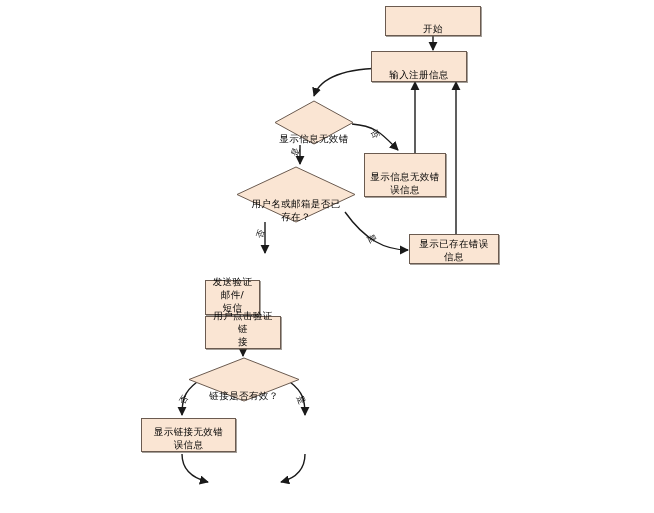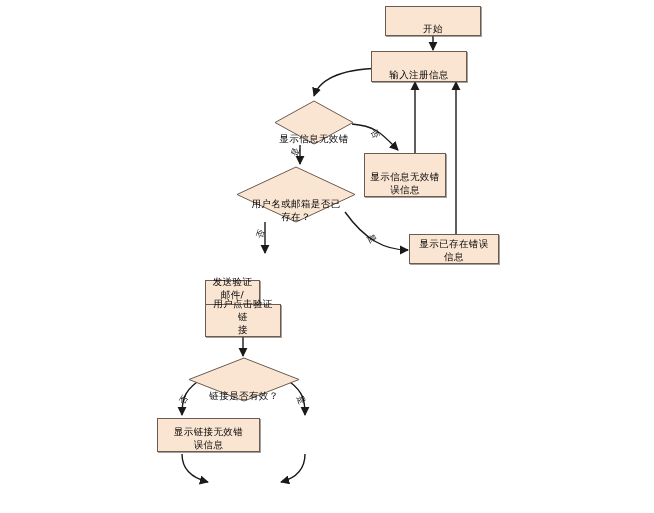--- a/index.html
+++ b/index.html
@@ -150,33 +150,33 @@
   <div class="node process" style="left:409px; top:234px; width:90px; height:30px;">
     <span class="label">显示已存在错误
 信息</span>
   </div>
 
   <div class="node process" style="left:205px; top:256px; width:55px; height:35px;margin-top:24px;">
     <span class="label">发送验证邮件/
 短信</span>
   </div>
 
-  <div class="node process" style="left:205px; top:304px; width:76px; height:33px;">
+  <div class="node process" style="left:205px; top:316px; width:76px; height:33px;">
     <span class="label">用户点击验证链
 接</span>
   </div>
 
   <div class="node decision" style="left:188px; top:357px; width:112px; height:45px;">
     <svg class="dmshape" viewBox="0 0 112 45" preserveAspectRatio="none">
       <polygon points="56,1 111,22.5 56,44 1,22.5" fill="#fae5d3" stroke="#6b5b50" stroke-width="1"></polygon>
     </svg>
     <span class="label">链接是否有效？</span>
   </div>
 
-  <div class="node process" style="left:141px; top:418px; width:103px; height:34px;margin-left:16px;">
+  <div class="node process" style="left:141px; top:418px; width:95px; height:34px;">
     <span class="label">显示链接无效错
 误信息</span>
   </div>
 
 
 
   <div class="edge-label rot-l" style="left:292px; top:146px;">是</div>
 
   <div class="edge-label rot-r" style="left:370px; top:128px;">否</div>
 

